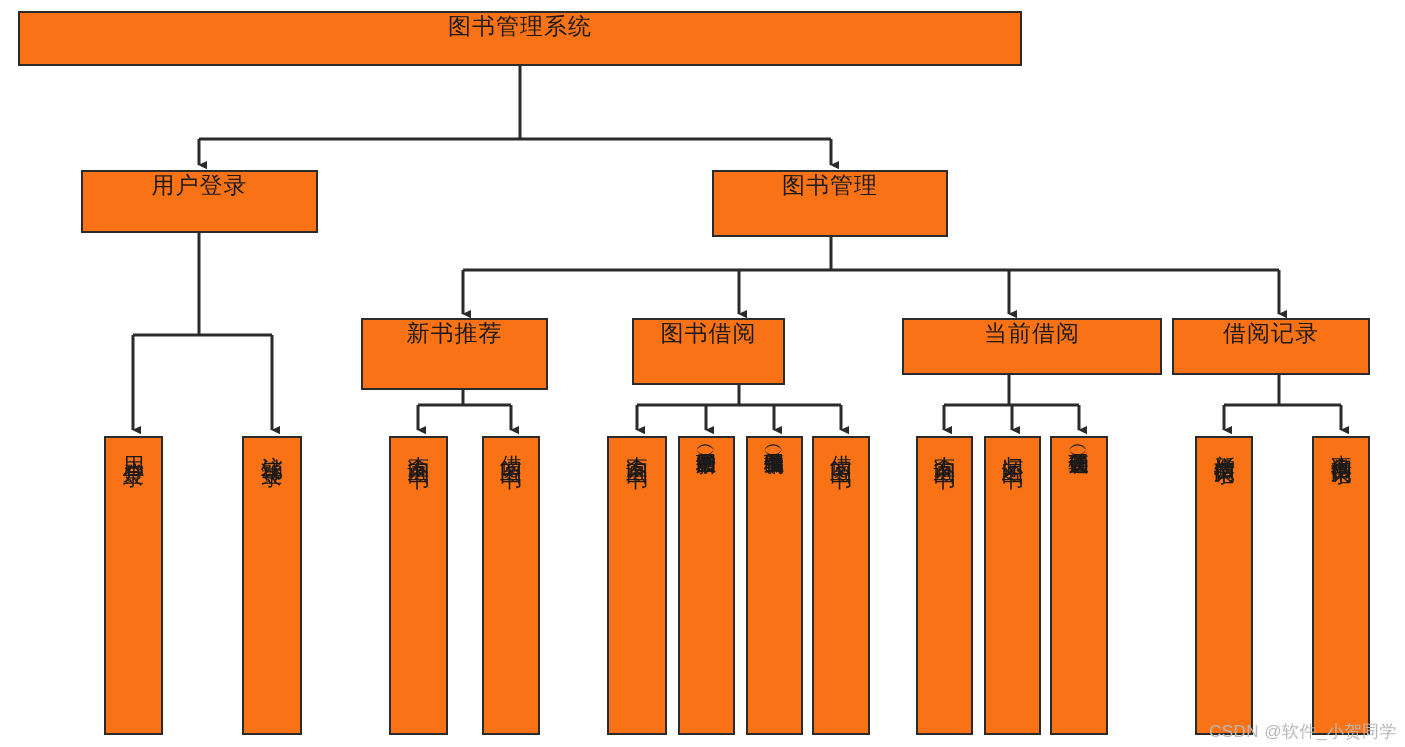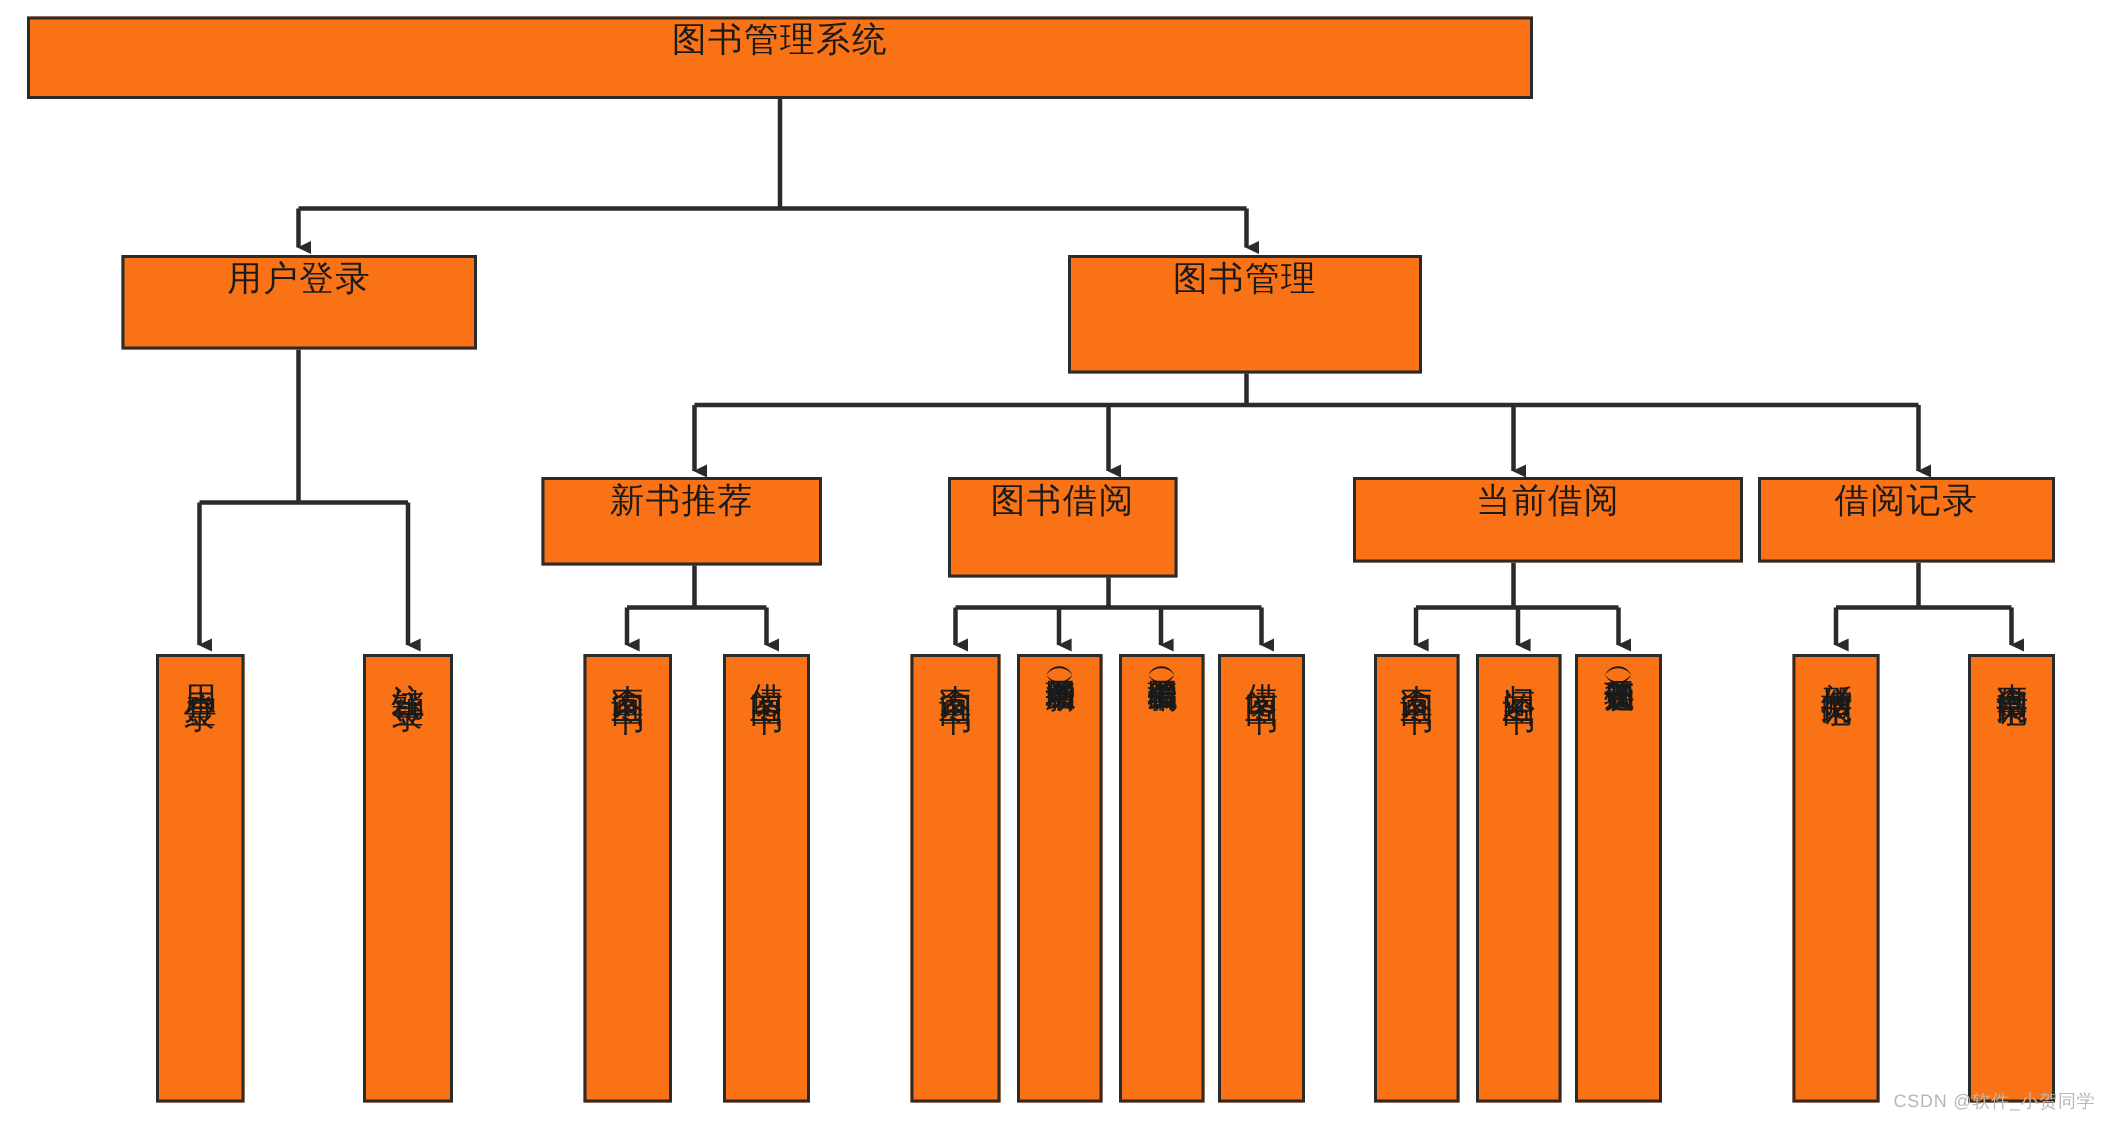--- a/index.html
+++ b/index.html
@@ -57,21 +57,21 @@
     font-size: 21px;
   }
   .node-box.vert.vlong .vtext {
     letter-spacing: 0px;
     font-size: 20px;
   }
   #watermark {
     position: absolute;
     right: 8px;
     bottom: 4px;
-    font-size: 12px;
+    font-size: 17px;
     color: #b8b8b8;
     letter-spacing: 0.5px;
     white-space: nowrap;
     pointer-events: none;
   }
 </style>
 </head>
 <body>
 
 <div id="diagram-root">
@@ -128,25 +128,25 @@
   </svg>
 
   <div class="node-box horiz" style="left:18px; top:11px; width:1004px; height:55px;">
     <span>图书管理系统</span>
   </div>
 
   <div class="node-box horiz" style="left:81px; top:170px; width:237px; height:63px;">
     <span>用户登录</span>
   </div>
 
-  <div class="node-box horiz" style="left:712px; top:170px; width:236px; height:79px;">
+  <div class="node-box horiz" style="left:712px; top:170px; width:236px; height:67px;">
     <span>图书管理</span>
   </div>
 
-  <div class="node-box horiz" style="left:361px; top:318px; width:187px; height:59px;">
+  <div class="node-box horiz" style="left:361px; top:318px; width:187px; height:72px;">
     <span>新书推荐</span>
   </div>
 
   <div class="node-box horiz" style="left:632px; top:318px; width:153px; height:67px;">
     <span>图书借阅</span>
   </div>
 
   <div class="node-box horiz" style="left:902px; top:318px; width:260px; height:57px;">
     <span>当前借阅</span>
   </div>

